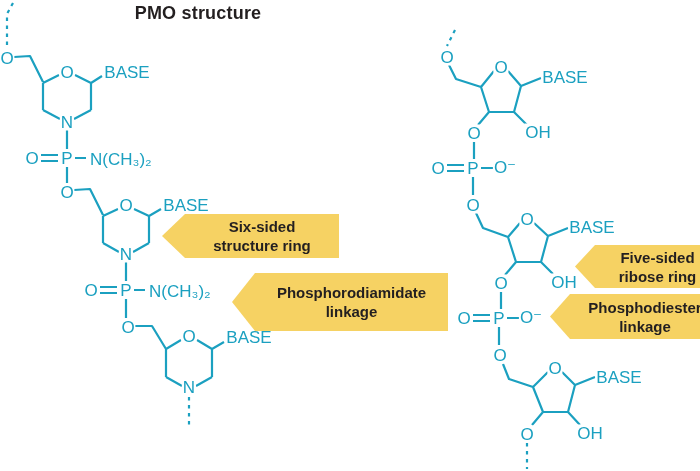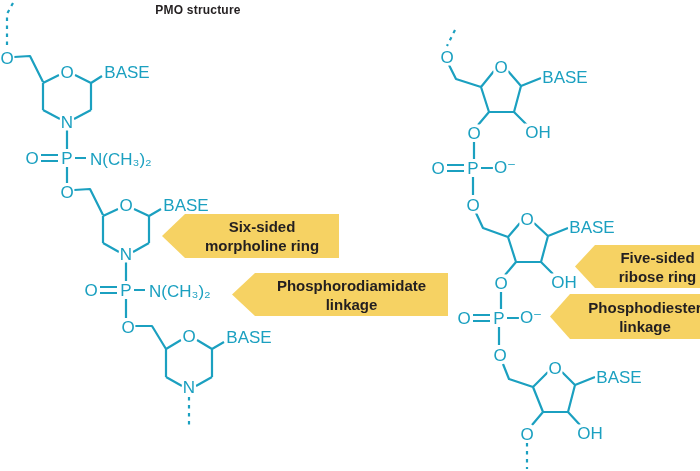--- a/index.html
+++ b/index.html
@@ -6,21 +6,21 @@
     --teal: #1ba0c0;
     --yellow: #f6d263;
     --dark: #231f20;
   }
   html,body { margin:0; padding:0; background:#ffffff; }
   #stage {
     position:relative; width:700px; height:471px; background:#ffffff;
     font-family:"Liberation Sans","DejaVu Sans",sans-serif; overflow:hidden;
   }
   .title {
-    position:absolute; top:3px; font-size:12px; font-weight:bold;
+    position:absolute; top:3px; font-size:18px; font-weight:bold;
     color:var(--dark); text-align:center; letter-spacing:0.2px;
   }
   #pmo-title { left:118px; width:160px; }
   #rna-title { left:492px; width:152px; }
   #bond-layer { position:absolute; left:0; top:0; }
   #atom-layer {
     position:absolute; left:0; top:0; width:700px; height:471px;
     color:var(--teal); pointer-events:none;
   }
   .atom {
@@ -31,21 +31,21 @@
   .atom-left { transform:translate(0,-50%); }
   .callout {
     position:absolute; background:var(--yellow); color:var(--dark);
     font-size:15px; font-weight:bold; line-height:19px; text-align:center;
     display:flex; flex-direction:column; justify-content:center;
   }
   .callout .co-line { display:block; }
   .tip23 { clip-path:polygon(0 50%, 23px 0, 100% 0, 100% 100%, 23px 100%); padding-left:23px; }
   .tip20 { clip-path:polygon(0 50%, 20px 0, 100% 0, 100% 100%, 20px 100%); padding-left:20px; }
   #callout-morpholine      { left:162px; top:214px; width:154px; height:44px; }
-  #callout-phosphorodiamidate { left:232px; top:273px; width:193px; height:43px; }
+  #callout-phosphorodiamidate { left:232px; top:273px; width:193px; height:58px; }
   #callout-ribose          { left:575px; top:245px; width:125px; height:43px; }
   #callout-phosphodiester  { left:550px; top:294px; width:150px; height:45px; }
 </style>
 </head>
 <body>
 
 <div id="stage">
 
   <svg id="bond-layer" width="700" height="471" viewBox="0 0 700 471">
 
@@ -147,21 +147,21 @@
       <span class="atom" style="left: 555px; top: 368px;">O</span>
       <span class="atom" style="left: 619px; top: 377px;">BASE</span>
       <span class="atom" style="left: 590px; top: 433px;">OH</span>
       <span class="atom" style="left: 527px; top: 434px;">O</span>
     </div>
 
   <div id="pmo-title" class="title">PMO structure</div>
 
   <div id="callout-morpholine" class="callout tip23">
     <span class="co-line">Six-sided</span>
-    <span class="co-line">morpholine ring</span>
+    <span class="co-line">structure ring</span>
   </div>
 
   <div id="callout-phosphorodiamidate" class="callout tip23">
     <span class="co-line">Phosphorodiamidate</span>
     <span class="co-line">linkage</span>
   </div>
 
   <div id="callout-ribose" class="callout tip20">
     <span class="co-line">Five-sided</span>
     <span class="co-line">ribose ring</span>

